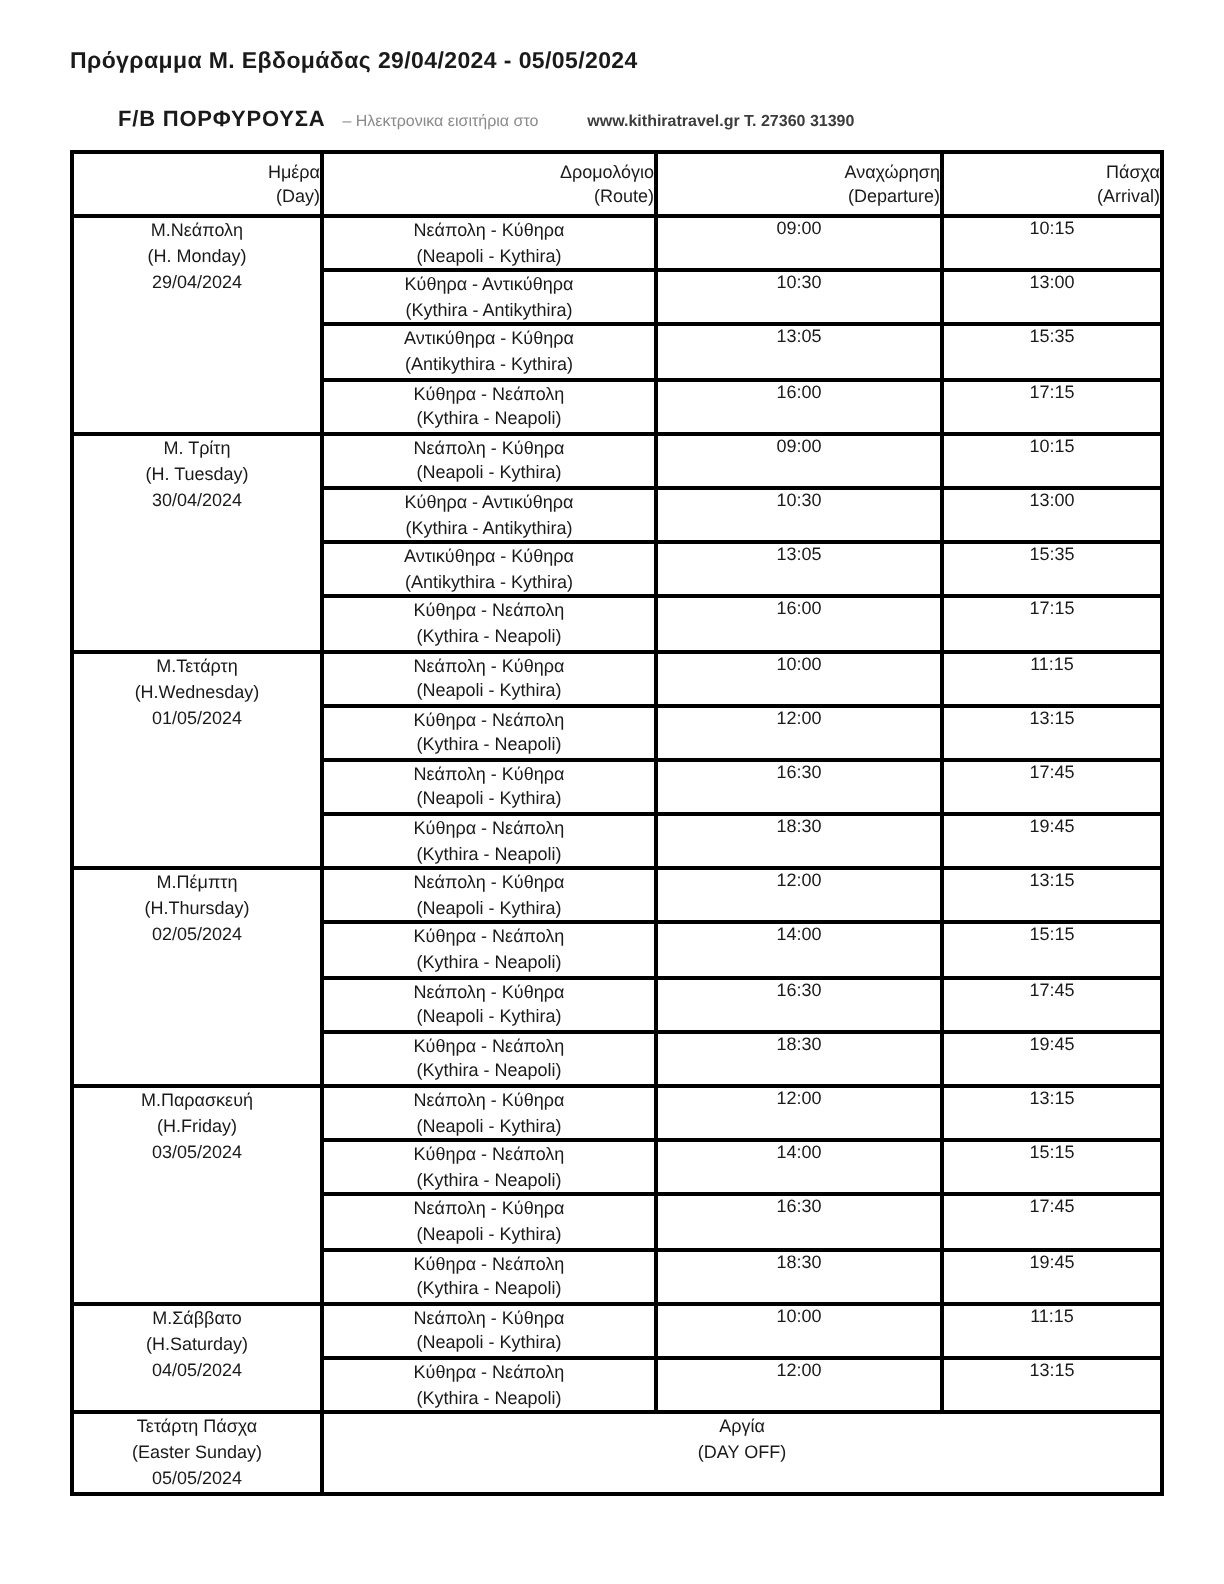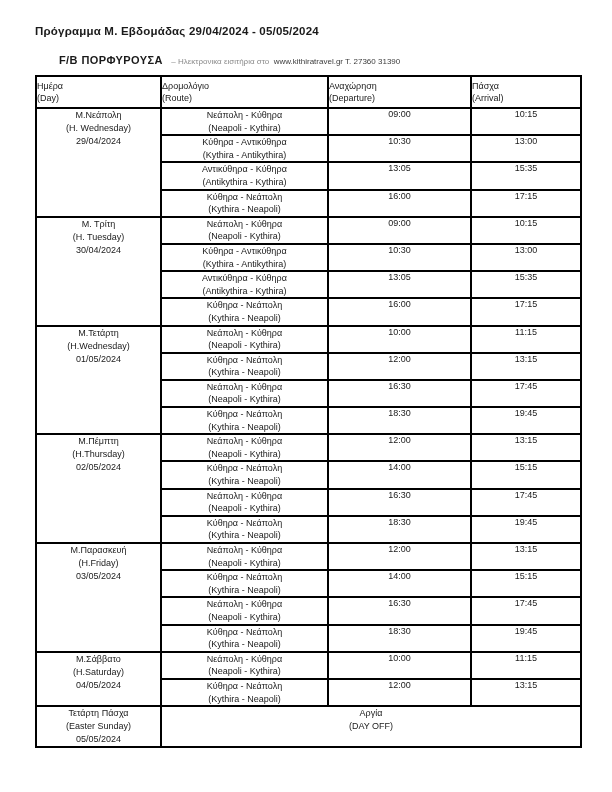--- a/index.html
+++ b/index.html
@@ -35,22 +35,23 @@
     letter-spacing: 0.4px;
     padding-left: 24px;
   }
   .subtitle-note {
     font-size: 8px;
     color: #8a8a8a;
     margin-left: 4px;
   }
   .subtitle-contact {
     font-size: 8px;
-    font-weight: normal;
+    font-weight: bold;
     color: #3c3c3c;
+    margin-left: 20px;
   }
   table.schedule {
     position: absolute;
     left: 35px;
     top: 75px;
     width: 545px;
     border-collapse: collapse;
     table-layout: fixed;
   }
   .schedule th, .schedule td {
@@ -59,21 +60,21 @@
     background: #ffffff;
   }
   .col-day      { width: 125px; }
   .col-route    { width: 167px; }
   .col-dep      { width: 143px; }
   .col-arr      { width: 110px; }
   .schedule th {
     height: 30px;
     font-weight: normal;
     font-size: 9px;
-    text-align: left;
+    text-align: right;
     line-height: 1.35;
     vertical-align: middle;
     color: #1a1a1a;
   }
   .schedule td {
     font-size: 9px;
     text-align: center;
     color: #1a1a1a;
   }
   .trip-row { height: 27px; }
@@ -136,21 +137,21 @@
         <th>
           <div>Πάσχα</div>
           <div>(Arrival)</div>
         </th>
       </tr>
     </thead>
     <tbody>
         <tr class="trip-row">
           <td rowspan="4" class="day-cell">
             <div>Μ.Νεάπολη</div>
-            <div>(H. Wednesday)</div>
+            <div>(H. Monday)</div>
             <div>29/04/2024</div>
           </td>
           <td class="route-cell">
             <div>Νεάπολη - Κύθηρα</div>
             <div>(Neapoli - Kythira)</div>
           </td>
           <td class="time-cell">09:00</td>
           <td class="time-cell">10:15</td>
         </tr>
         <tr class="trip-row">

